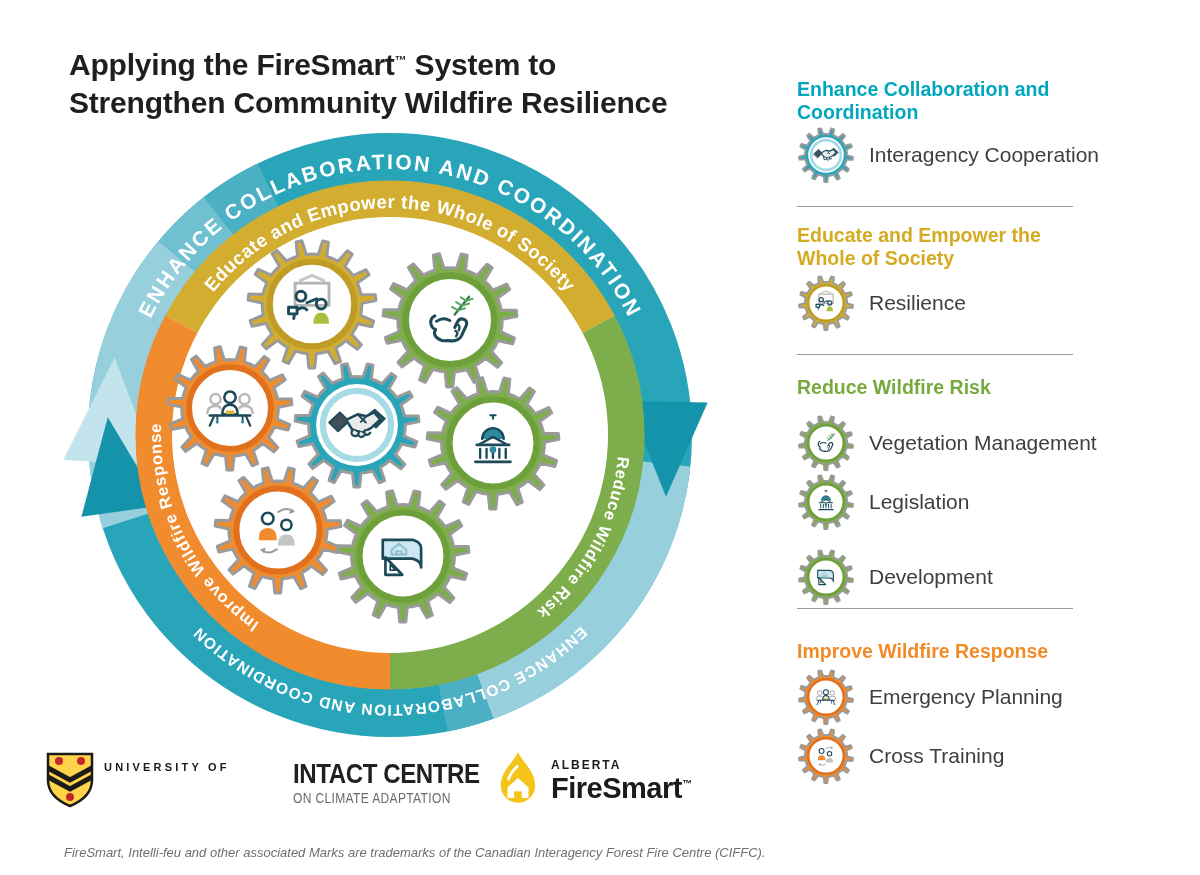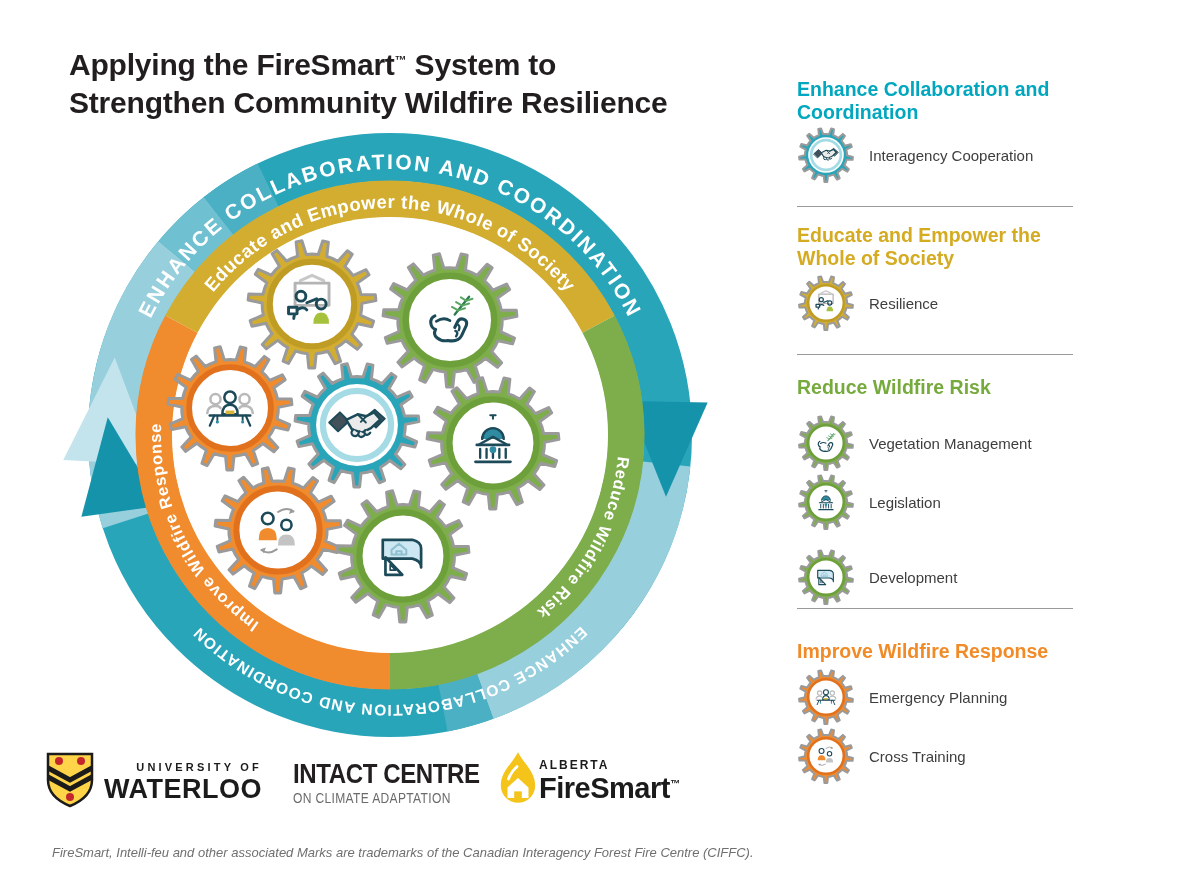--- a/index.html
+++ b/index.html
@@ -8,35 +8,35 @@
   .title{position:absolute;left:45px;top:26px;font-size:30px;font-weight:bold;color:#221e1f;
          line-height:1.28;letter-spacing:-0.2px;margin-left:24px;}
   .title sup{font-size:12px;}
   #diagram{position:absolute;left:30px;top:118px;width:720px;height:650px;}
   svg text{font-family:"Liberation Sans", sans-serif;}
   .sidebar{position:absolute;left:0;top:0;width:1200px;height:875px;pointer-events:none;}
   .s-header{position:absolute;left:797px;width:300px;font-size:19.5px;font-weight:bold;line-height:23px;}
   .divider{position:absolute;left:797px;width:276px;border-top:1px solid #9a9a9a;}
   .item{position:absolute;left:797px;display:flex;align-items:center;}
   .mini-gear{width:58px;height:58px;display:inline-block;}
-  .item-label{margin-left:14px;font-size:15px;color:#3e3e3e;}
+  .item-label{margin-left:14px;font-size:21px;color:#3e3e3e;}
   .logo-group{position:absolute;display:flex;align-items:flex-start;}
   .uw{left:46px;top:752px;text-align:right;}
   .uw-text{margin-left:10px;padding-top:9px;color:#1b1b1b;}
   .uw-line1{font-size:11px;font-weight:bold;letter-spacing:3.2px;}
   .uw-line2{font-size:27px;font-weight:bold;letter-spacing:0.5px;margin-top:1px;}
   .intact{left:293px;top:760px;display:block;transform:scaleX(0.86);transform-origin:left top;}
   .intact-line1{font-size:28px;font-weight:bold;color:#231f20;letter-spacing:-0.5px;line-height:28px;}
   .intact-line2{font-size:14px;color:#6b6b6b;letter-spacing:0.4px;margin-top:2px;}
   .fs{left:497px;top:750px;}
-  .fs-text{margin-left:0;padding-top:8px;color:#1b1b1b;}
+  .fs-text{margin-left:12px;padding-top:8px;color:#1b1b1b;}
   .fs-line1{font-size:12px;font-weight:bold;letter-spacing:2px;}
   .fs-line2{font-size:29px;font-weight:bold;letter-spacing:-0.5px;margin-top:0px;}
   .fs-line2 sup{font-size:10px;}
-  .footnote{position:absolute;left:52px;top:832px;font-size:13px;font-style:italic;color:#6f6f6f;}
+  .footnote{position:absolute;left:64px;top:832px;font-size:13px;font-style:italic;color:#6f6f6f;}
   #icon-defs{position:absolute;width:0;height:0;overflow:hidden;}
 </style>
 </head>
 <body>
 
 <div class="page">
 
   <h1 class="title">
     <span><span>Applying the FireSmart</span><sup class="tm">™</sup><span> System to</span></span><br>
     <span>Strengthen Community Wildfire Resilience</span>
@@ -206,21 +206,20 @@
     <svg width="48" height="56" viewBox="0 0 48 56">
       <path d="M2 2 H46 V28 q0 17 -22 26 Q2 45 2 28 Z" fill="#ffd448" stroke="#1b1b1b" stroke-width="2.5"></path>
       <path d="M2 16 L24 28 L46 16" stroke="#1b1b1b" stroke-width="5" fill="none"></path>
       <path d="M2 25 L24 37 L46 25" stroke="#1b1b1b" stroke-width="5" fill="none"></path>
       <circle cx="13" cy="9" r="4" fill="#c3272b"></circle>
       <circle cx="35" cy="9" r="4" fill="#c3272b"></circle>
       <circle cx="24" cy="45" r="4" fill="#c3272b"></circle>
     </svg>
     <div class="uw-text">
       <div class="uw-line1">UNIVERSITY OF</div>
-      <div class="uw-line2">WATERLOO</div>
     </div>
   </div>
 
   <div class="logo-group intact">
     <div>
       <div class="intact-line1">INTACT CENTRE</div>
       <div class="intact-line2">ON CLIMATE ADAPTATION</div>
     </div>
   </div>
 

